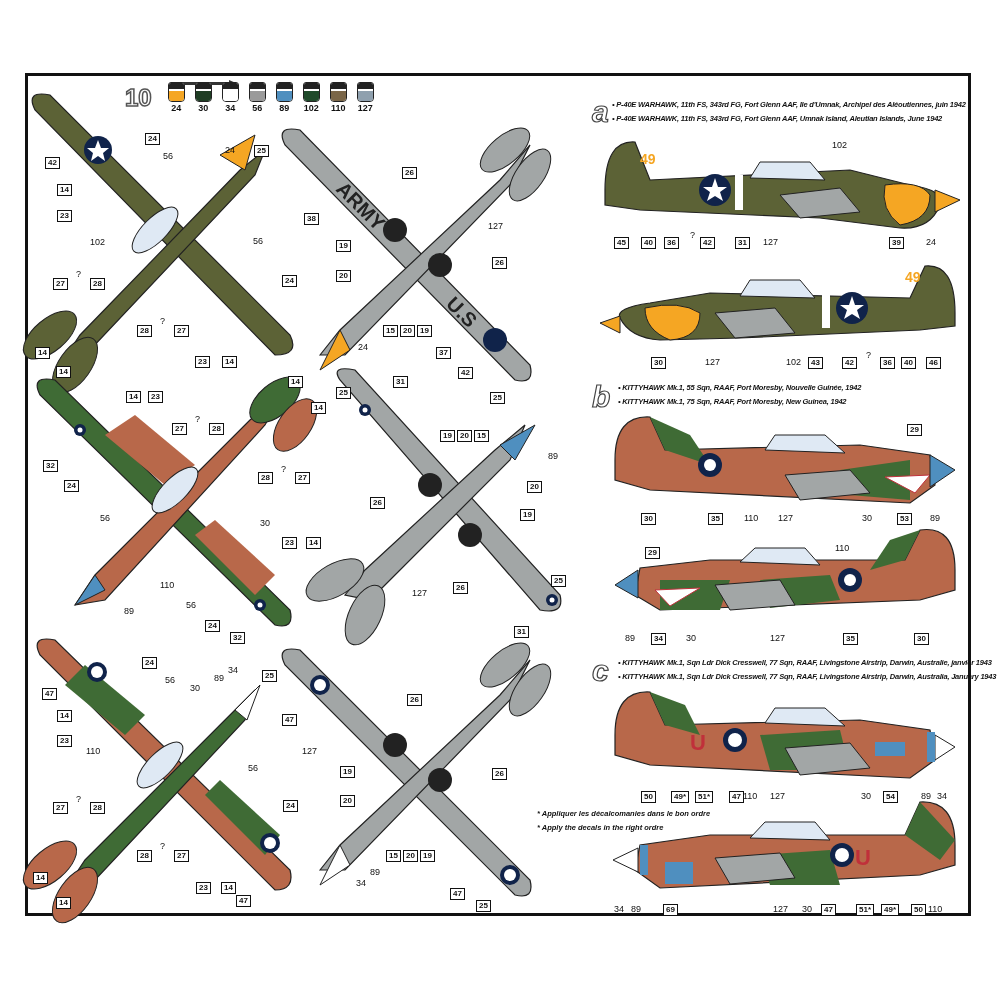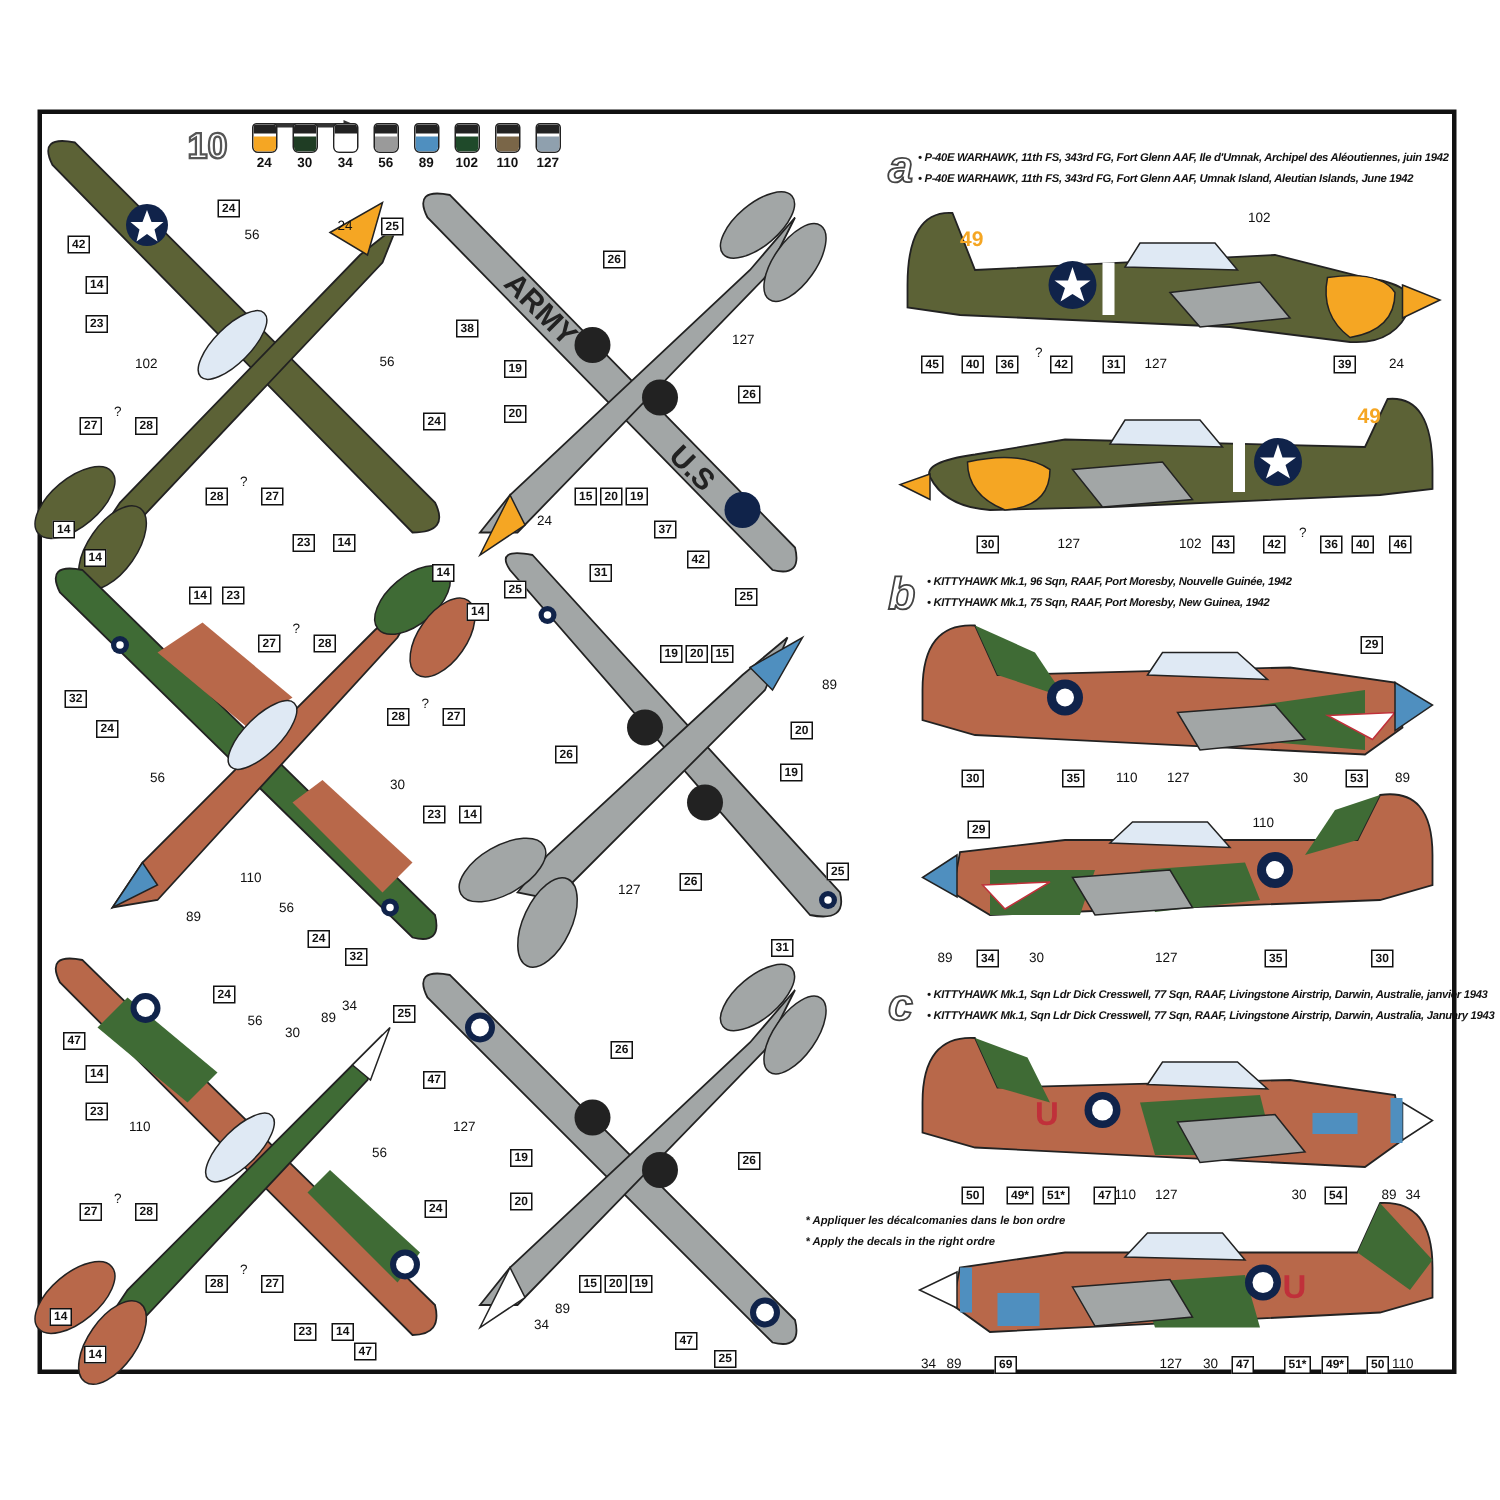--- a/index.html
+++ b/index.html
@@ -183,21 +183,21 @@
     <circle cx="-90" cy="-90" r="6" fill="#fff"></circle>
   <circle cx="100" cy="100" r="10" fill="#10234a"></circle>
     <circle cx="100" cy="100" r="6" fill="#fff"></circle>
 </svg>
 
 <div class="scheme-letter" style="left:592px;top:97px">a</div>
 <div class="caption" style="left:612px;top:100px">• P-40E WARHAWK, 11th FS, 343rd FG, Fort Glenn AAF, Ile d'Umnak, Archipel des Aléoutiennes, juin 1942</div>
 <div class="caption" style="left:612px;top:114px">• P-40E WARHAWK, 11th FS, 343rd FG, Fort Glenn AAF, Umnak Island, Aleutian Islands, June 1942</div>
 
 <div class="scheme-letter" style="left:592px;top:382px">b</div>
-<div class="caption" style="left:618px;top:383px">• KITTYHAWK Mk.1, 96 Sqn, RAAF, Port Moresby, Nouvelle Guinée, 1942</div>
+<div class="caption" style="left:618px;top:383px">• KITTYHAWK Mk.1, 55 Sqn, RAAF, Port Moresby, Nouvelle Guinée, 1942</div>
 <div class="caption" style="left:618px;top:397px">• KITTYHAWK Mk.1, 75 Sqn, RAAF, Port Moresby, New Guinea, 1942</div>
 
 <div class="scheme-letter" style="left:592px;top:656px">c</div>
 <div class="caption" style="left:618px;top:658px">• KITTYHAWK Mk.1, Sqn Ldr Dick Cresswell, 77 Sqn, RAAF, Livingstone Airstrip, Darwin, Australie, janvier 1943</div>
 <div class="caption" style="left:618px;top:672px">• KITTYHAWK Mk.1, Sqn Ldr Dick Cresswell, 77 Sqn, RAAF, Livingstone Airstrip, Darwin, Australia, January 1943</div>
 
 <svg style="left:600px;top:140px" width="360" height="95">
   <path d="M5,50 Q5,0 35,2 L50,40 L250,30 L310,45 Q345,50 340,65 Q330,90 300,88 L220,78 L40,70 L5,65 Z" fill="#5c6236" stroke="#222" stroke-width="1.2"></path>
   <path d="M180,55 L240,48 L260,72 L200,78 Z" fill="#a2a6a6" stroke="#222"></path>
   <path d="M150,38 L160,22 L210,22 L225,40 Z" fill="#dfe9f4" stroke="#222"></path>

